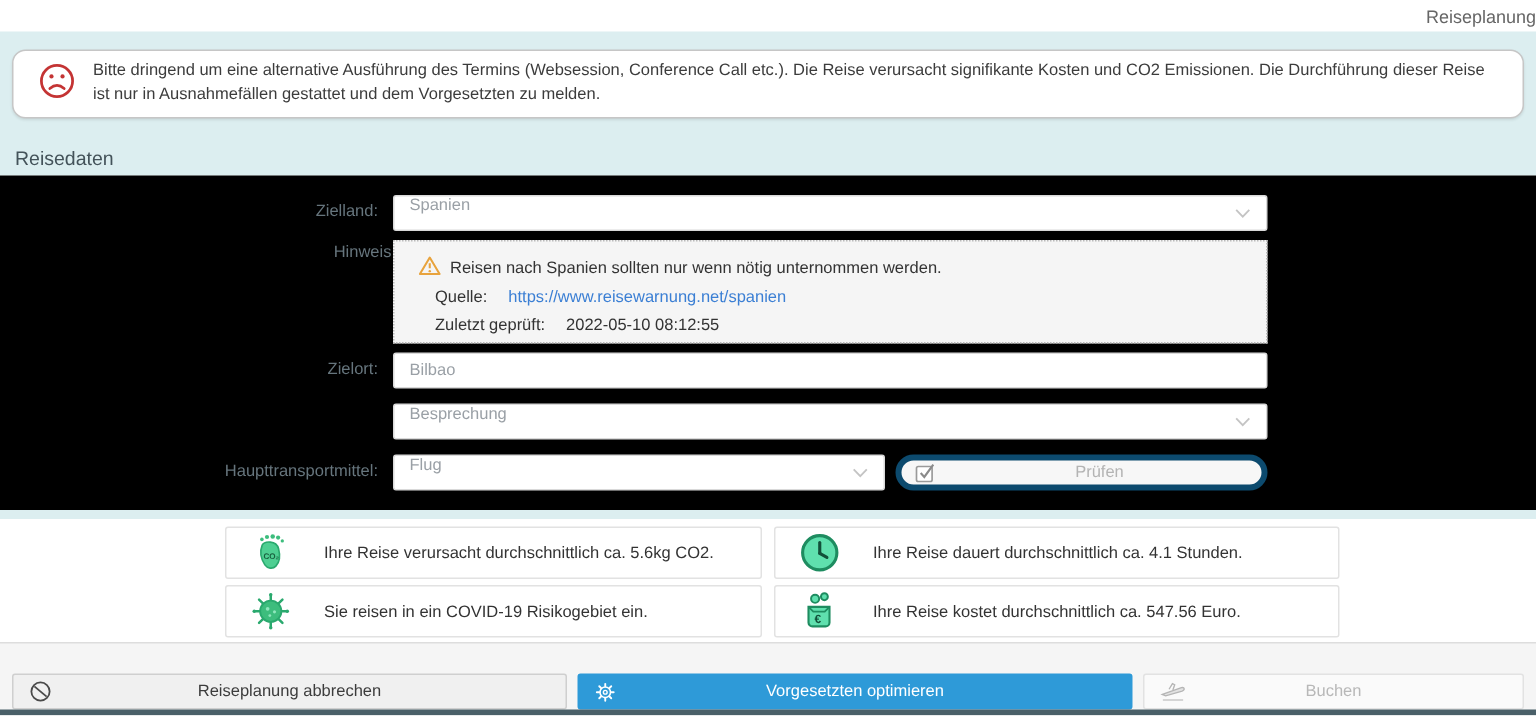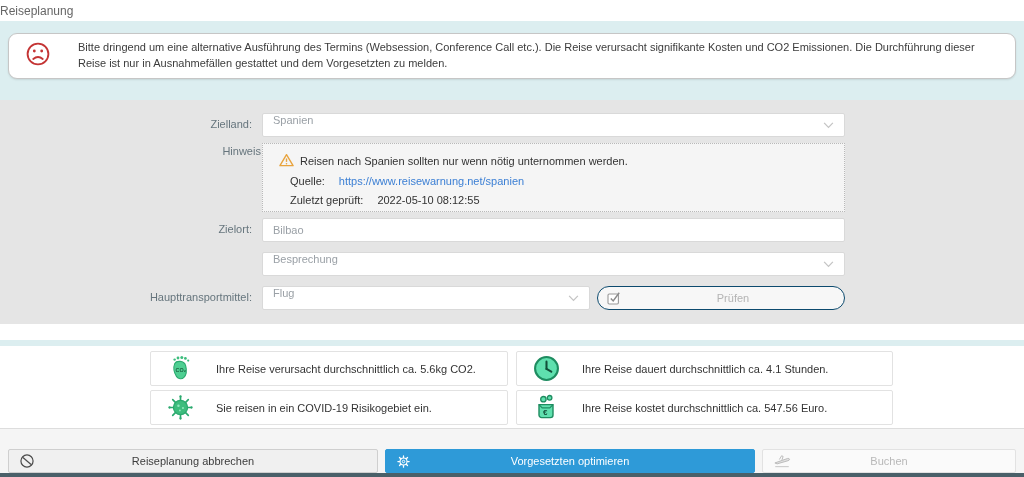--- a/index.html
+++ b/index.html
@@ -1,49 +1,49 @@
 <!DOCTYPE html>
 <html><head>
 <meta charset="utf-8">
 <style>
   html,body{margin:0;padding:0;background:#fff;}
   #app{position:relative;width:1024px;height:477px;overflow:hidden;
        font-family:"Liberation Sans",sans-serif;background:#fff;}
 
   
   .titlebar{position:absolute;top:0;left:0;right:0;height:21px;background:#fff;
-            display:flex;align-items:center;justify-content:flex-start;
+            display:flex;align-items:center;justify-content:flex-end;
             font-size:12px;color:#666;}
 
   
   .teal-band{position:absolute;top:21px;left:0;right:0;height:96px;background:#dceef0;}
   .alert-box{position:absolute;top:12px;left:8px;right:8px;height:46px;
              background:#fff;border:1px solid #c6c6c6;border-radius:9px;
              box-shadow:0 1px 2px rgba(0,0,0,.10);
-             display:flex;align-items:center;gap:27px;padding:0 16px;box-sizing:border-box;}
+             display:flex;align-items:center;gap:11px;padding:0 16px;box-sizing:border-box;}
   .alert-text{font-size:11px;color:#3c3c3c;line-height:1.45;padding-right:4px;}
   .section-header{position:absolute;left:10px;bottom:4px;font-size:13px;color:#44535a;}
 
   
-  .form{position:absolute;top:100px;left:0;right:0;height:224px;background:#e5e5e5;padding-left:36px;}
+  .form{position:absolute;top:117px;left:0;right:0;height:224px;background:#000000;padding-left:36px;}
   .row{position:absolute;left:0;right:0;}
   .flabel{position:absolute;left:0;width:252px;text-align:right;
           font-size:11px;color:#66757d;top:5px;}
   .field{position:absolute;left:262px;width:583px;height:24px;box-sizing:border-box;
          background:#fff;border:1px solid #d9d9d9;border-radius:2px;
          display:flex;font-size:11px;color:#9aa0a6;
          padding:0 10px;}
   .field .chev{margin-left:auto;display:flex;align-items:center;}
   input.field{color:#9aa0a6;outline:none;}
   .hinweis-box{position:absolute;left:262px;width:583px;height:69px;box-sizing:border-box;
                background:#f5f5f5;border:1px dotted #b9b9b9;font-size:11px;color:#333;}
   .hb-row{position:absolute;left:16px;display:flex;align-items:center;gap:6px;}
   .hb-link{color:#3b7fd4;text-decoration:none;}
   .pruefen-btn{position:absolute;left:597px;width:248px;height:24px;box-sizing:border-box;
-               background:#f7f7f7;border:1px solid #0c4a6e;border-radius:12px;
+               background:#f7f7f7;border:4px solid #0c4a6e;border-radius:12px;
                display:flex;align-items:center;cursor:pointer;}
   .pruefen-btn .lbl{flex:1;text-align:center;font-size:11px;color:#b4b4b4;}
   .pruefen-btn .icn{margin-left:8px;display:flex;align-items:center;}
 
   
   .separator{position:absolute;top:340px;left:0;right:0;height:6px;background:#dceef0;}
   .cards{position:absolute;top:346px;left:0;right:0;height:82px;background:#fff;}
   .card{position:absolute;height:35px;box-sizing:border-box;background:#fff;
         border:1px solid #e2e2e2;border-radius:2px;
         display:flex;align-items:center;gap:22px;padding-left:15px;

